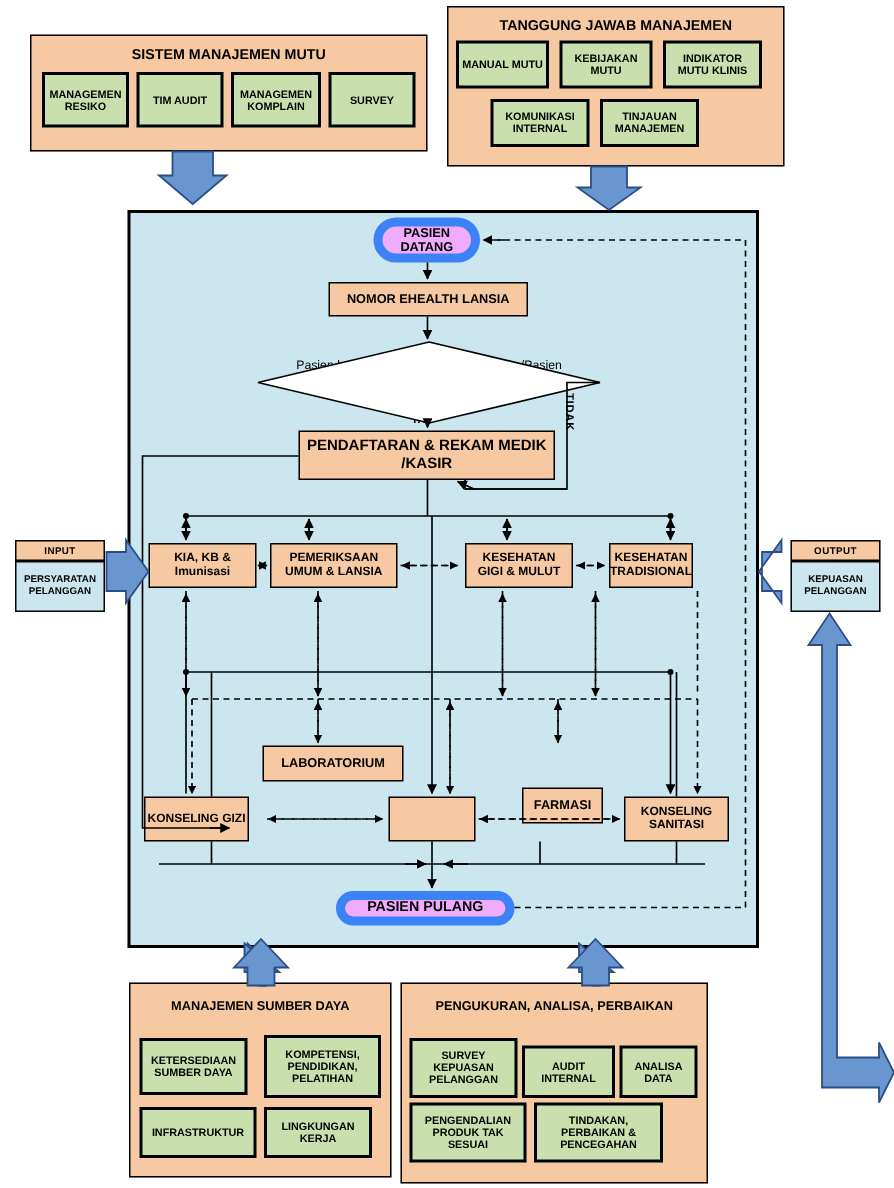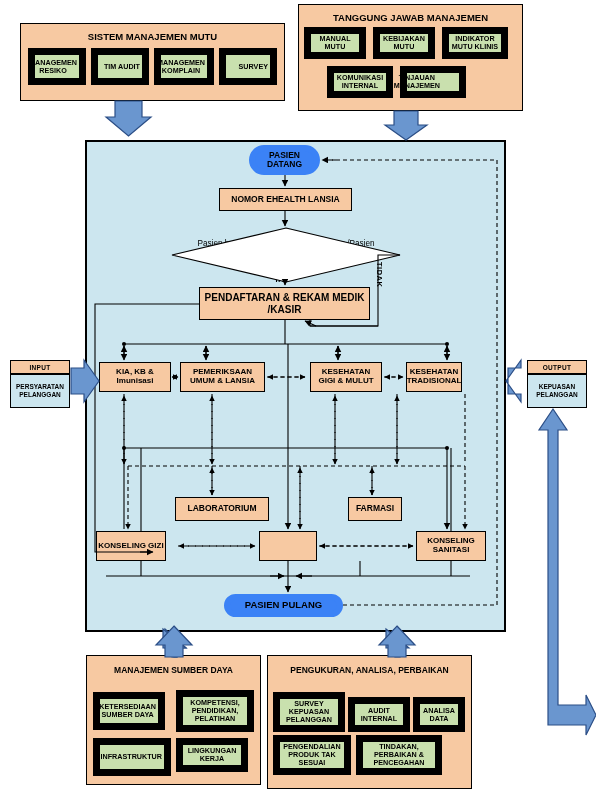--- a/index.html
+++ b/index.html
@@ -4,27 +4,27 @@
 <style>
   html,body{margin:0;padding:0;background:#ffffff;}
   body{width:596px;height:792px;position:relative;overflow:hidden;
        font-family:"Liberation Sans","DejaVu Sans",sans-serif;}
   #stage{position:absolute;left:0;top:0;width:596px;height:792px;}
   svg#wires{position:absolute;left:0;top:0;width:596px;height:792px;pointer-events:none;}
 
   
   .panel{position:absolute;background:#F7C9A2;border:1px solid #000;box-sizing:border-box;}
   .panel-title{position:absolute;left:0;right:0;text-align:center;font-weight:bold;color:#000;}
-  .greenbox{position:absolute;background:#C9E0AE;border:7px solid #000000;box-sizing:border-box;
-            display:flex;align-items:center;justify-content:flex-end;text-align:center;
+  .greenbox{position:absolute;background:#C9E0AE;border:2px solid #000000;box-sizing:border-box;
+            display:flex;align-items:center;justify-content:center;text-align:center;
             font-weight:bold;color:#000;line-height:1.08;}
   .procbox{position:absolute;background:#F7C9A2;border:1px solid #000;box-sizing:border-box;
            display:flex;align-items:center;justify-content:center;text-align:center;
            font-weight:bold;color:#000;line-height:1.12;}
-  .terminator{position:absolute;background:#3b82f6;border:6px solid #3b82f6;box-sizing:border-box;
+  .terminator{position:absolute;background:#f0abfc;border:6px solid #3b82f6;box-sizing:border-box;
               border-radius:999px;display:flex;align-items:center;justify-content:center;
               text-align:center;font-weight:bold;color:#000;line-height:1.1;}
   .main-container{position:absolute;background:#CCE6EF;border:2px solid #000;box-sizing:border-box;}
 
   .io-head{position:absolute;background:#F7C9A2;border:1px solid #000;box-sizing:border-box;
            display:flex;align-items:center;justify-content:center;font-weight:bold;
            font-size:6.5px;letter-spacing:.3px;color:#000;}
   .io-body{position:absolute;background:#CCE6EF;border:1px solid #000;box-sizing:border-box;
            display:flex;align-items:center;justify-content:center;text-align:center;
            font-weight:bold;font-size:6.5px;line-height:1.3;color:#000;}
@@ -106,21 +106,21 @@
   <div class="procbox" style="left:310px;top:362px;width:72px;height:30px;font-size:8px;padding:0 2px;">
     <span>KESEHATAN GIGI &amp; MULUT</span>
   </div>
   <div class="procbox" style="left:406px;top:362px;width:56px;height:30px;font-size:8px;padding:0 2px;">
     <span>KESEHATAN TRADISIONAL</span>
   </div>
 
   <div class="procbox" style="left:175px;top:497px;width:94px;height:24px;font-size:8.5px;align-items:center;">
     <span>LABORATORIUM</span>
   </div>
-  <div class="procbox" style="left:348px;top:497px;width:54px;height:24px;font-size:8.5px;">
+  <div class="procbox" style="left:348px;top:525px;width:54px;height:24px;font-size:8.5px;">
     <span>FARMASI</span>
   </div>
 
   <div class="procbox" style="left:96px;top:531px;width:70px;height:30px;font-size:8px;">
     <span>KONSELING GIZI</span>
   </div>
   <div class="procbox" style="left:259px;top:531px;width:58px;height:30px;font-size:8px;">
     <span></span>
   </div>
   <div class="procbox" style="left:416px;top:531px;width:70px;height:30px;font-size:8px;">

